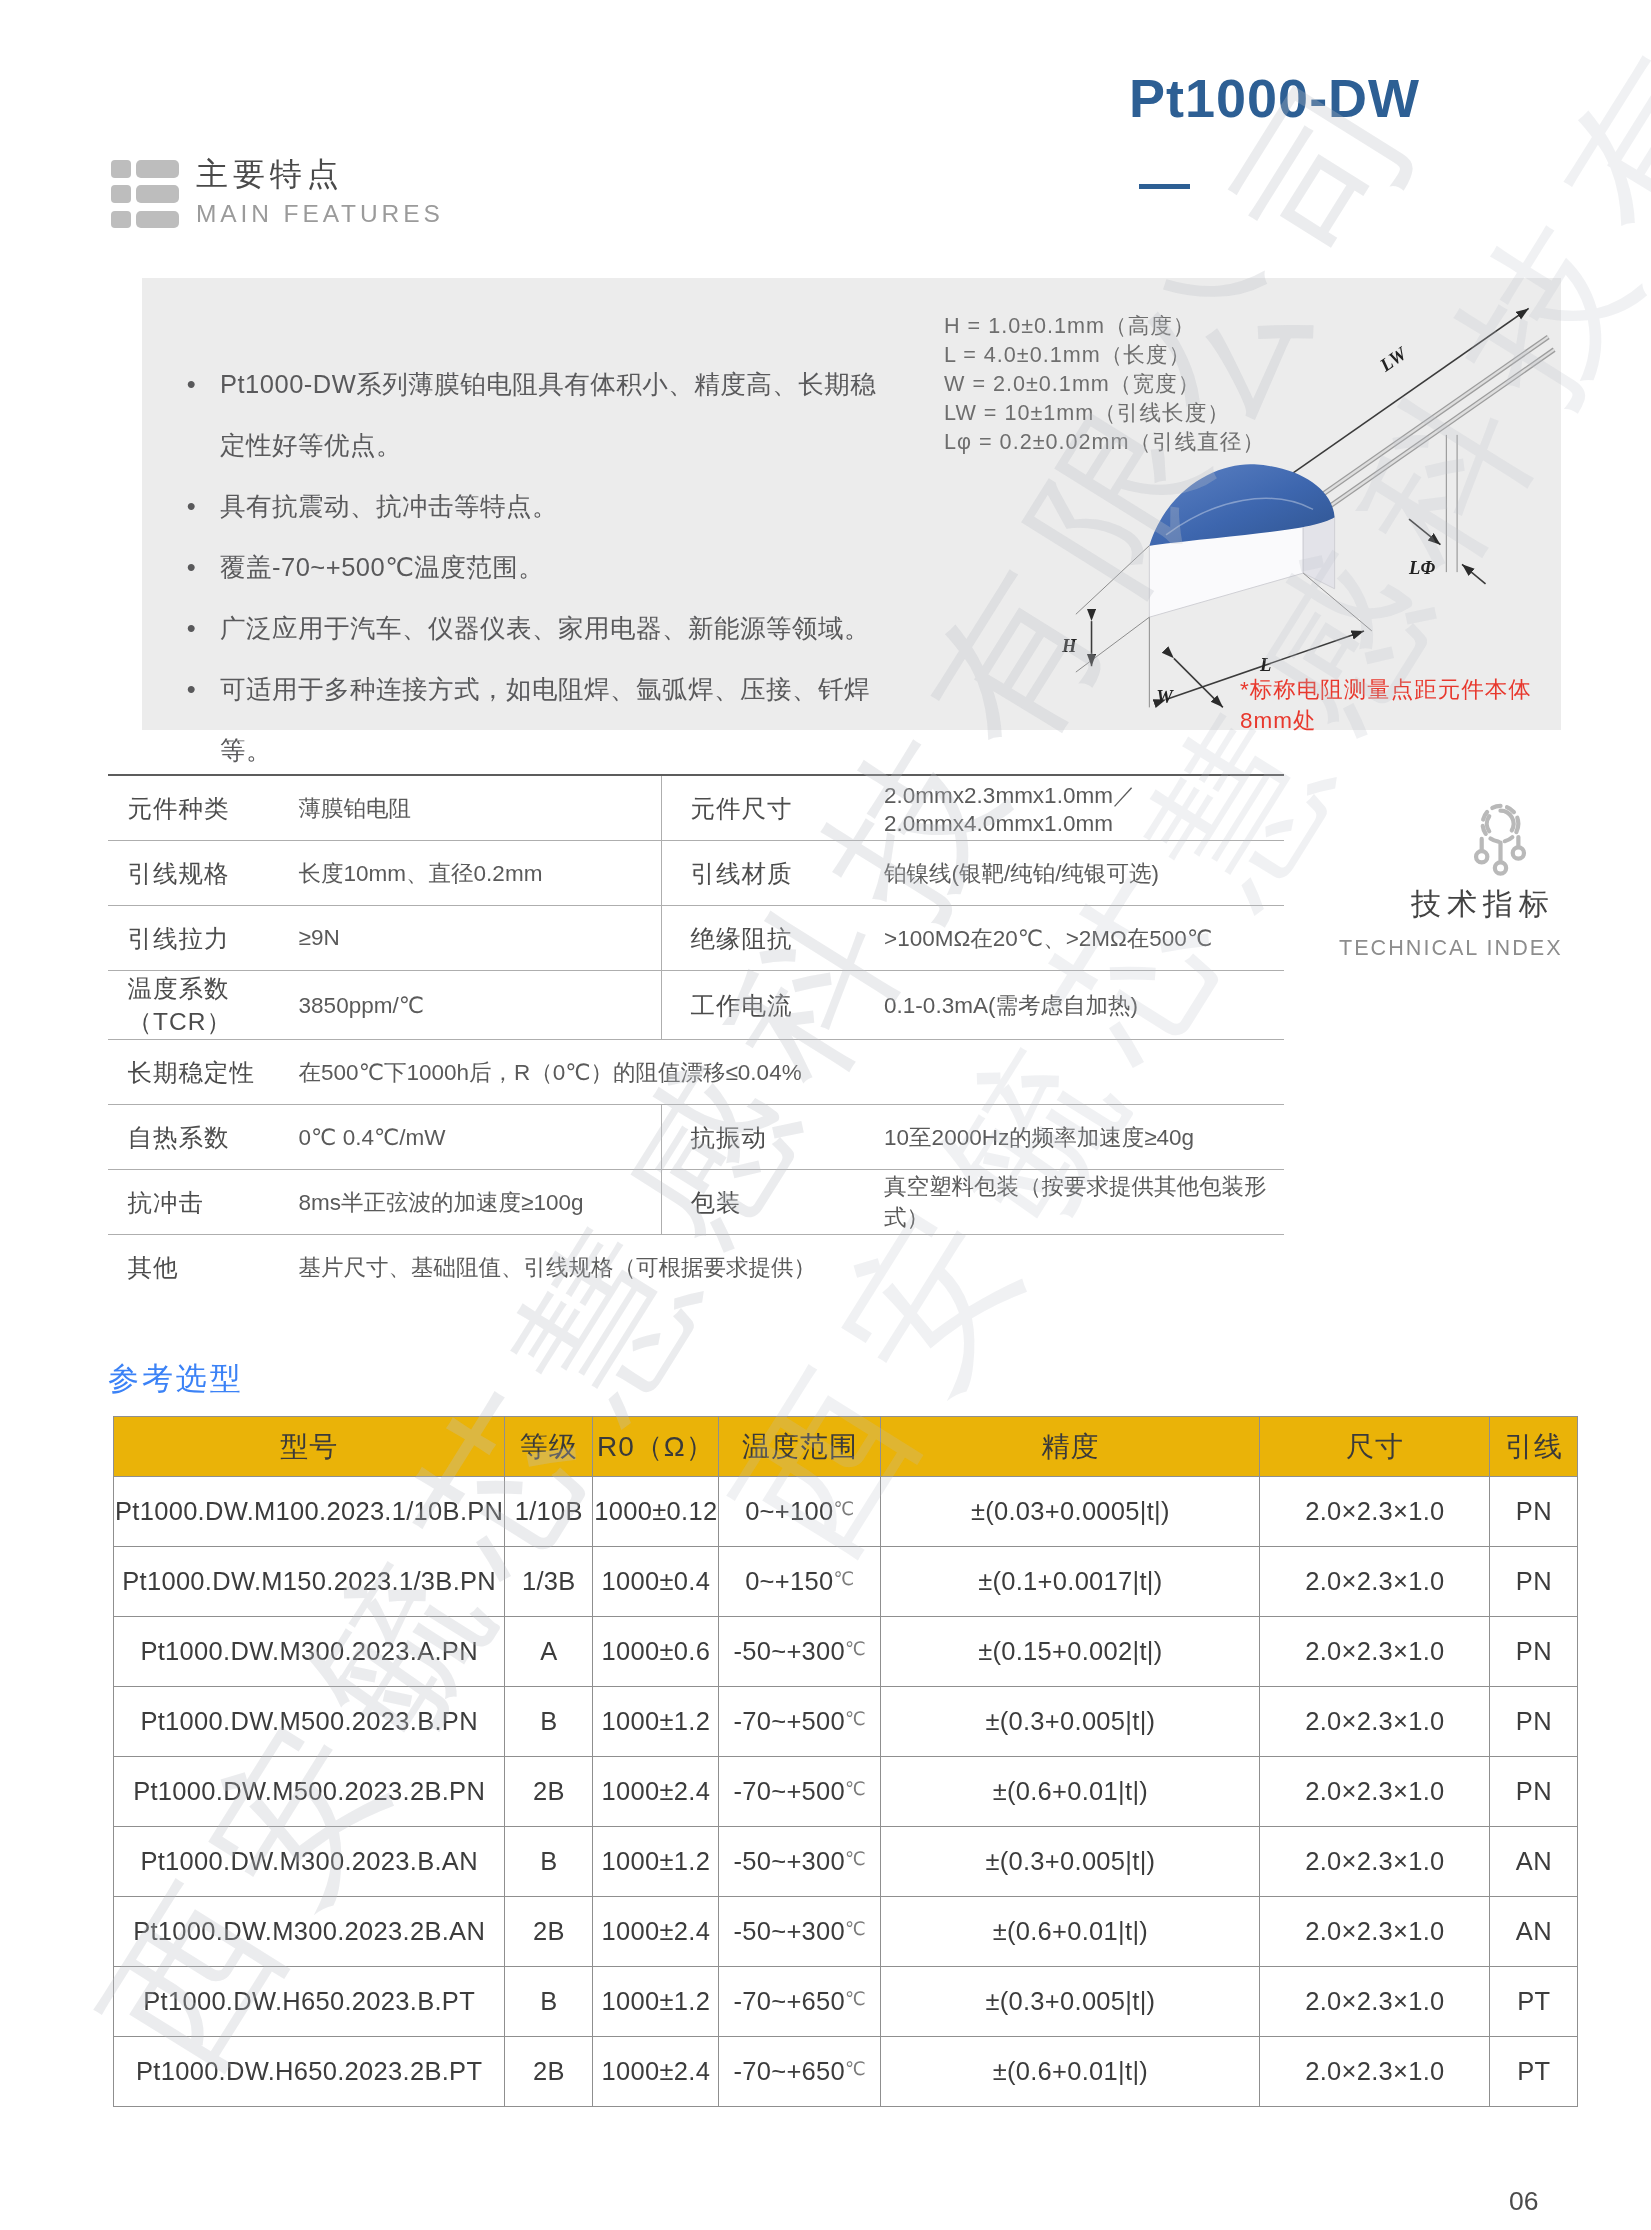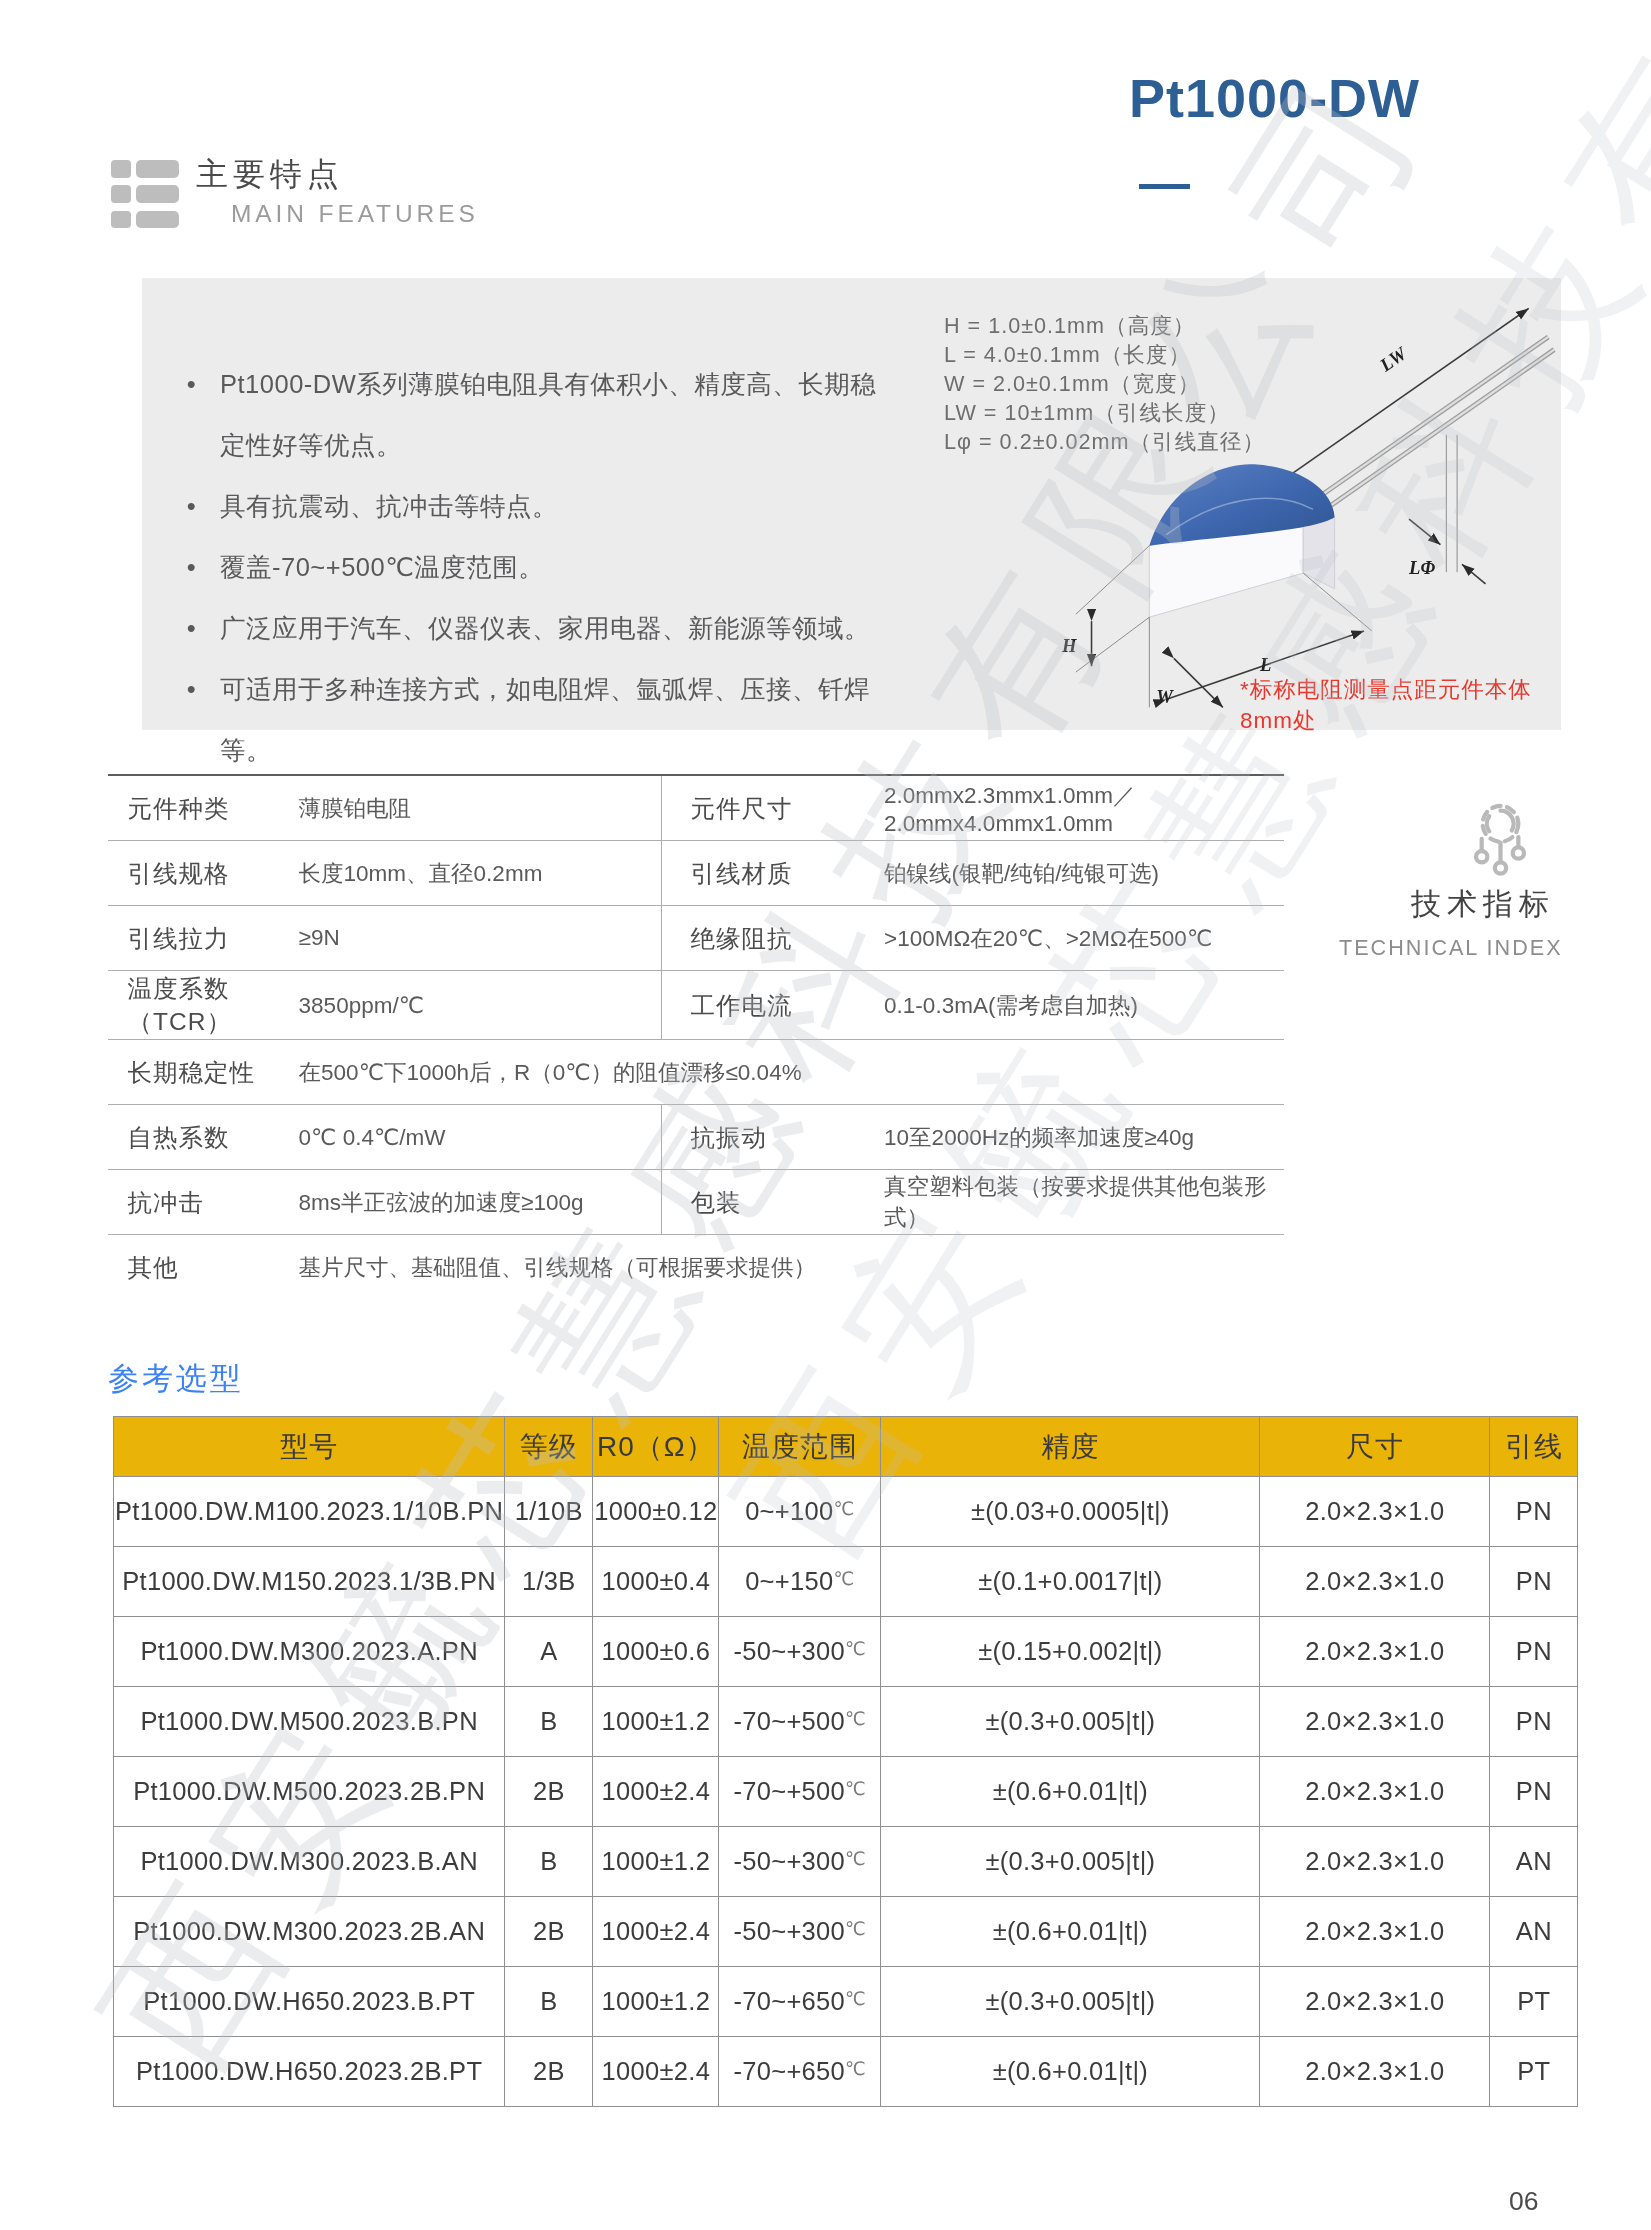--- a/index.html
+++ b/index.html
@@ -19,21 +19,21 @@
   .wm2{left:1402px;top:549px;transform:translate(-50%,-50%) rotate(-58deg);color:rgba(188,191,200,0.22);}
   
   .page-title{left:1129px;top:67px;font-size:54px;font-weight:bold;color:#2d5f94;letter-spacing:1px;}
   .title-dash{left:1139px;top:184px;width:51px;height:4.9px;background:#2d5f94;}
   
   .grid-icon{left:111px;top:160px;width:69px;}
   .grid-icon .row{display:flex;gap:5.9px;margin-bottom:7.8px;}
   .grid-icon .sq{width:19.6px;height:17.6px;background:#bdbdbd;border-radius:3.9px;}
   .grid-icon .bar{width:43px;height:17.6px;background:#bdbdbd;border-radius:4.9px;}
   .h-cn{left:196px;top:153px;font-size:32px;color:#4a4a4a;letter-spacing:4.9px;}
-  .h-en{left:196px;top:200px;font-size:24.5px;color:#9b9b9b;letter-spacing:3.9px;margin-left:35px;}
+  .h-en{left:196px;top:200px;font-size:24.5px;color:#9b9b9b;letter-spacing:3.9px;}
   
   .gray-panel{left:142px;top:278px;width:1419px;height:452px;background:#ececec;}
   .bullets{position:absolute;left:33px;top:76px;width:727px;margin:0;padding:0;list-style:none;}
   .bullets li{
     position:relative;padding-left:45px;font-size:25.5px;color:#59595b;
     line-height:61px;letter-spacing:0.5px;
   }
   .bullets li::before{
     content:"•";position:absolute;left:11.8px;top:0;color:#59595b;font-size:25.5px;
   }

